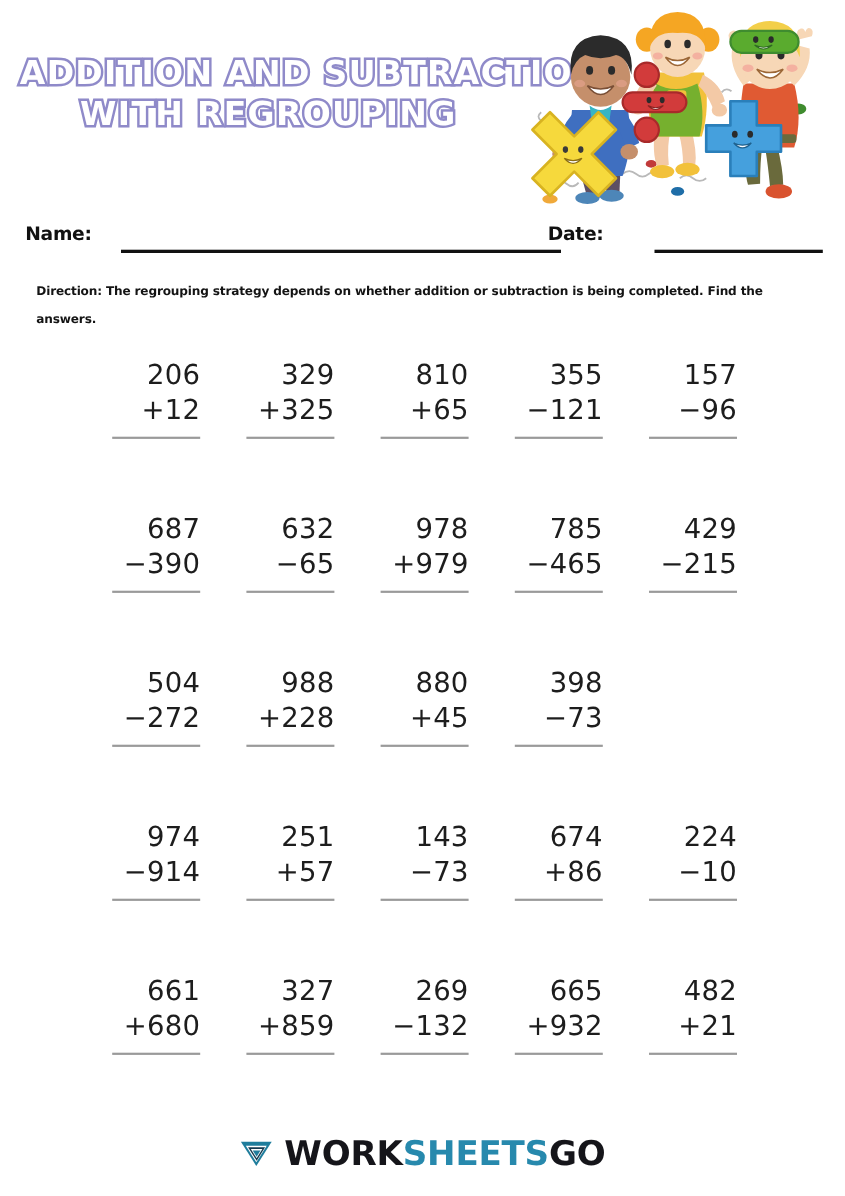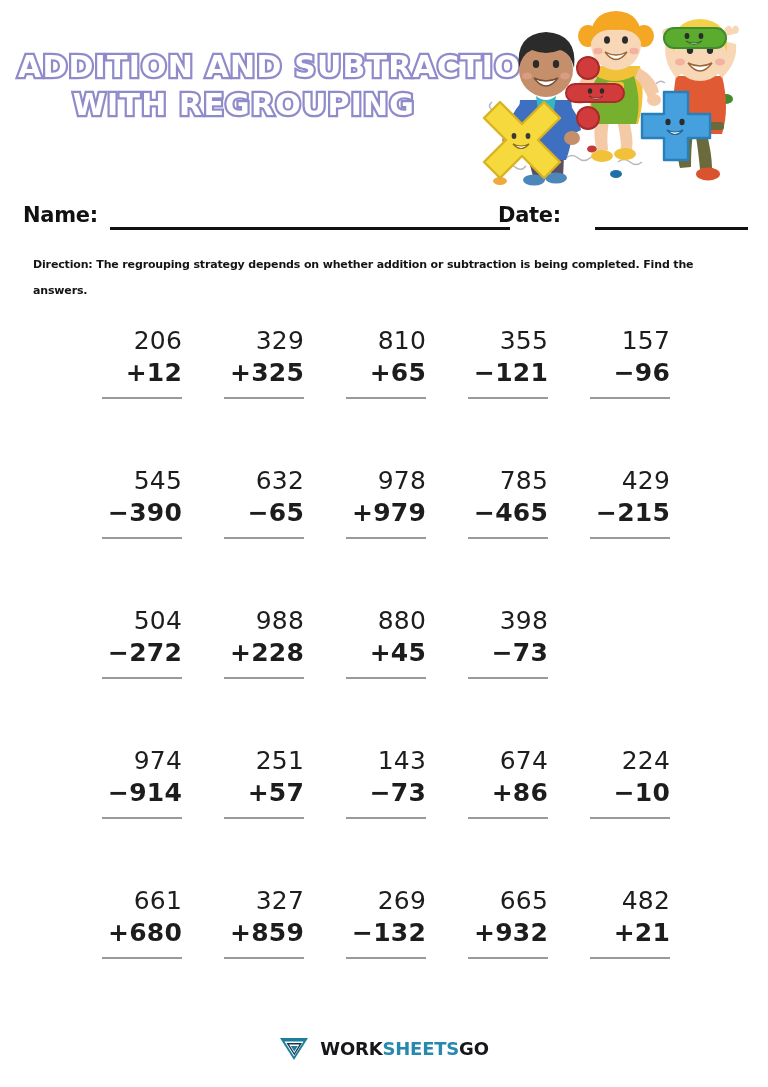--- a/index.html
+++ b/index.html
@@ -56,21 +56,21 @@
     position: absolute;
     left: 0;
     top: 200px;
     width: 768px;
     height: 34px;
   }
   .nd-label {
     position: absolute;
     font-family: "DejaVu Sans", sans-serif;
     font-weight: 700;
-    font-size: 21px;
+    font-size: 17px;
     color: #111111;
     letter-spacing: -0.3px;
   }
   .nd-rule {
     position: absolute;
     height: 3px;
     background: #111111;
   }
   #name-label { left: 23px; top: 3px; }
   #name-rule  { left: 110px; top: 27px; width: 400px; }
@@ -113,21 +113,21 @@
     width: 80px;
     text-align: right;
     font-family: "DejaVu Sans", sans-serif;
     font-weight: 400;
     font-size: 25px;
     line-height: 32px;
     color: #1d1d1d;
     letter-spacing: 0.2px;
   }
   .ptop { display: block; }
-  .pbot { display: block; font-weight: bold; }
+  .pbot { display: block; }
   .prule {
     position: absolute;
     left: 14px;
     top: 72px;
     width: 80px;
     height: 2px;
     background: #9a9a9a;
   }
 
   
@@ -139,21 +139,21 @@
     height: 42px;
     display: flex;
     align-items: center;
     justify-content: center;
     gap: 11px;
   }
   #logo-mark { display: block; }
   #logo-text {
     font-family: "DejaVu Sans", sans-serif;
     font-weight: 700;
-    font-size: 18px;
+    font-size: 31px;
     letter-spacing: -0.2px;
     line-height: 1;
     white-space: nowrap;
   }
   .lg-dark { color: #15151a; }
   .lg-teal { color: #2789ad; }
 </style>
 </head>
 <body>
 
@@ -325,21 +325,21 @@
         <span class="ptop">157</span>
         <span class="pbot">−96</span>
       </div>
       <div class="prule"></div>
     </div>
   </div>
 
   <div class="prow">
     <div class="pcell">
       <div class="pstack">
-        <span class="ptop">545</span>
+        <span class="ptop">687</span>
         <span class="pbot">−390</span>
       </div>
       <div class="prule"></div>
     </div>
     <div class="pcell">
       <div class="pstack">
         <span class="ptop">632</span>
         <span class="pbot">−65</span>
       </div>
       <div class="prule"></div>

